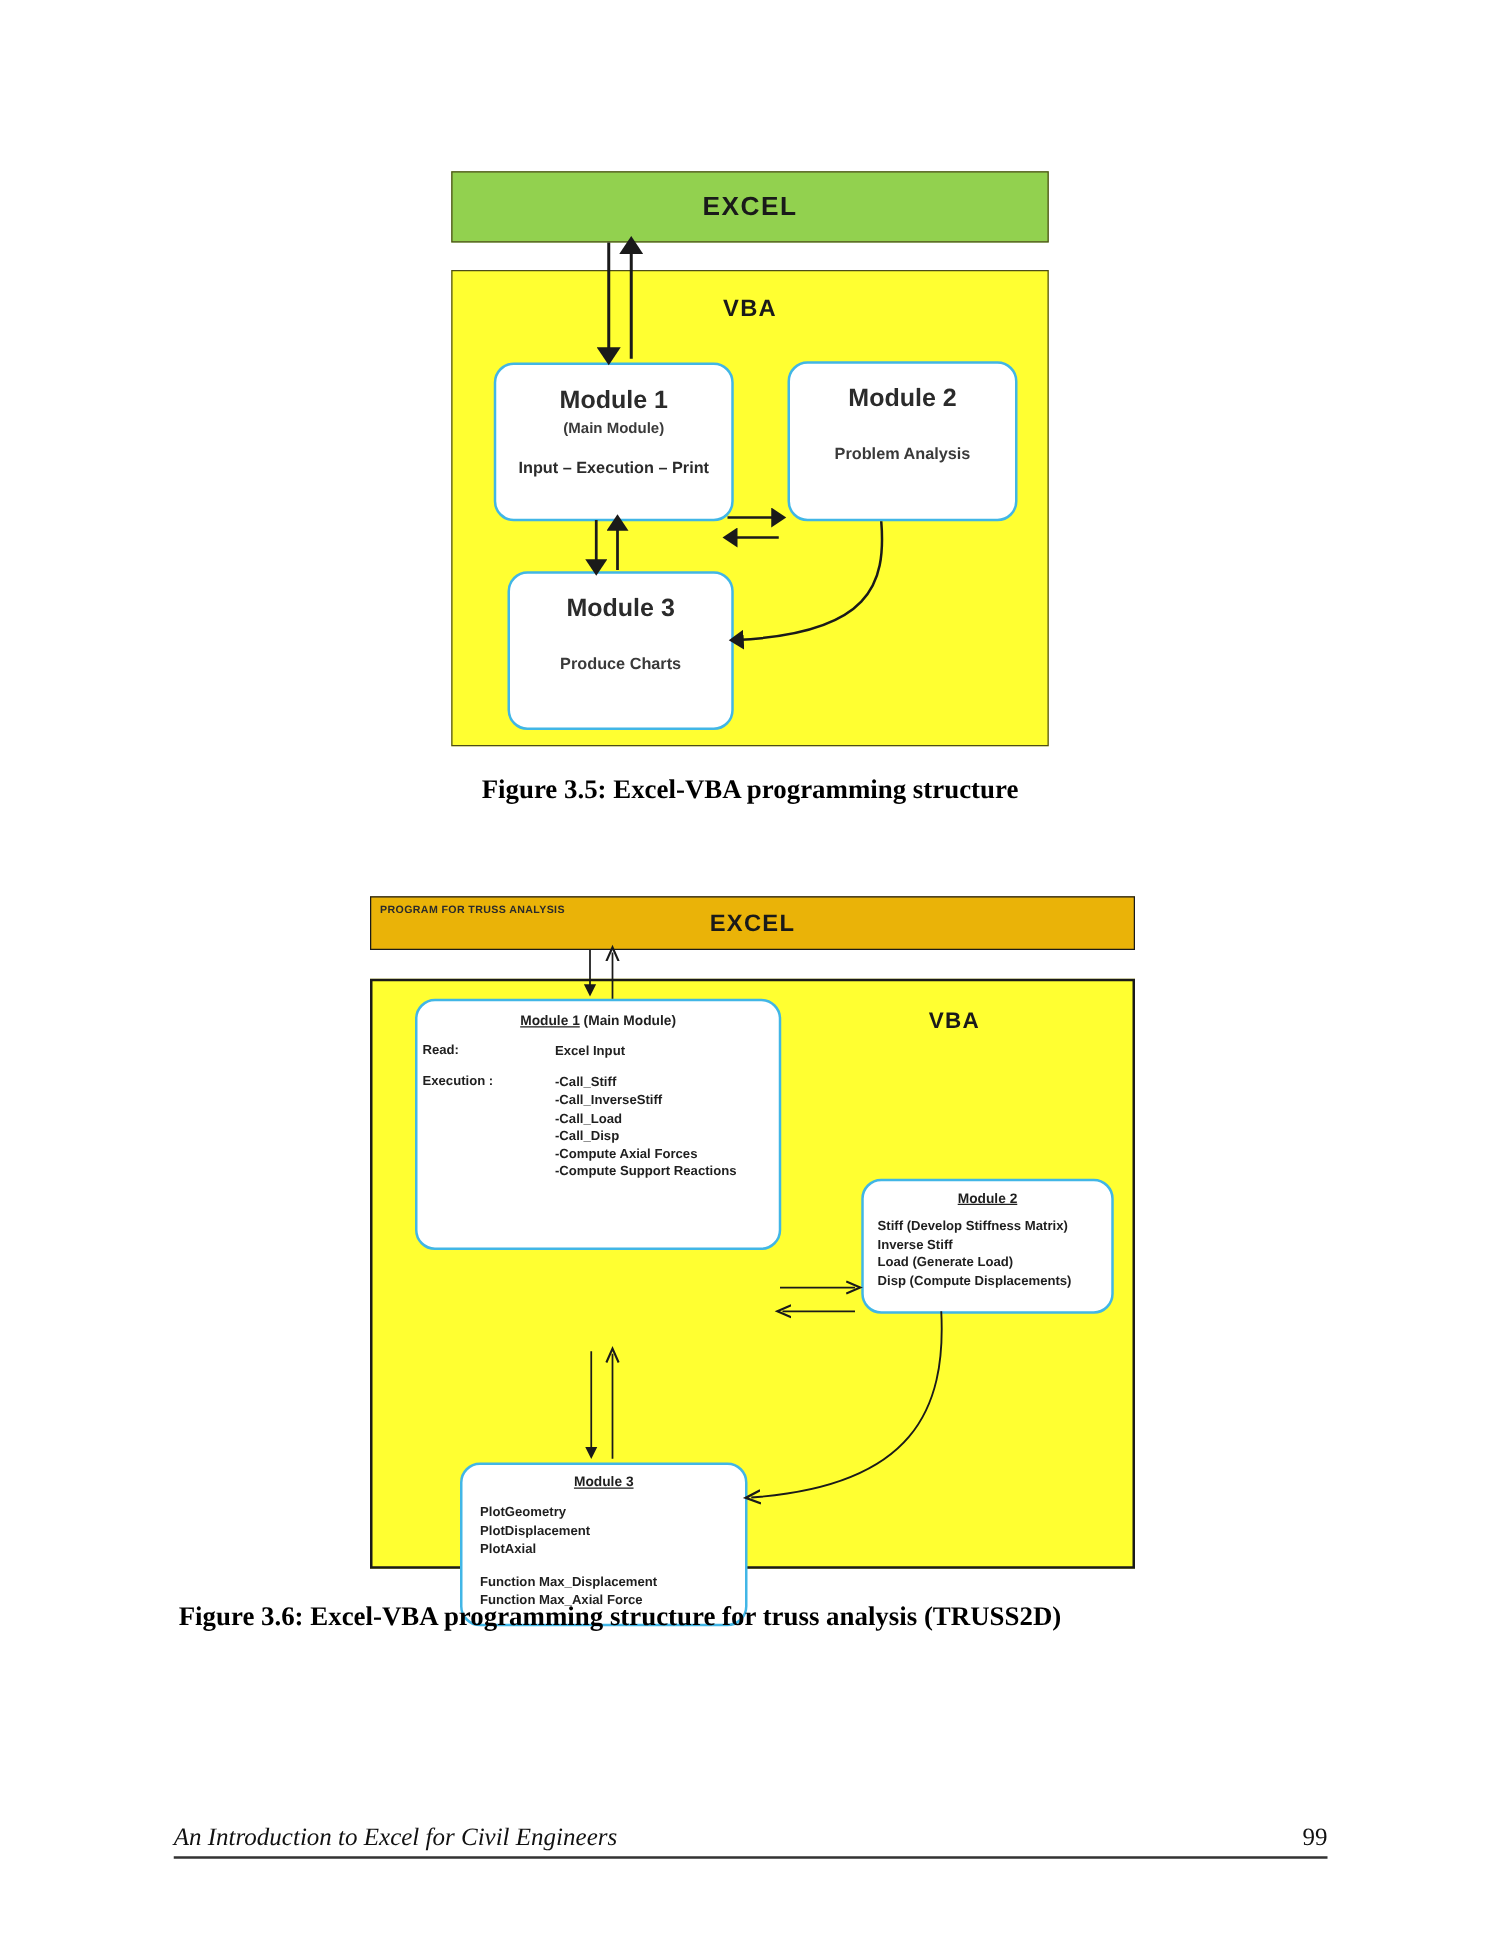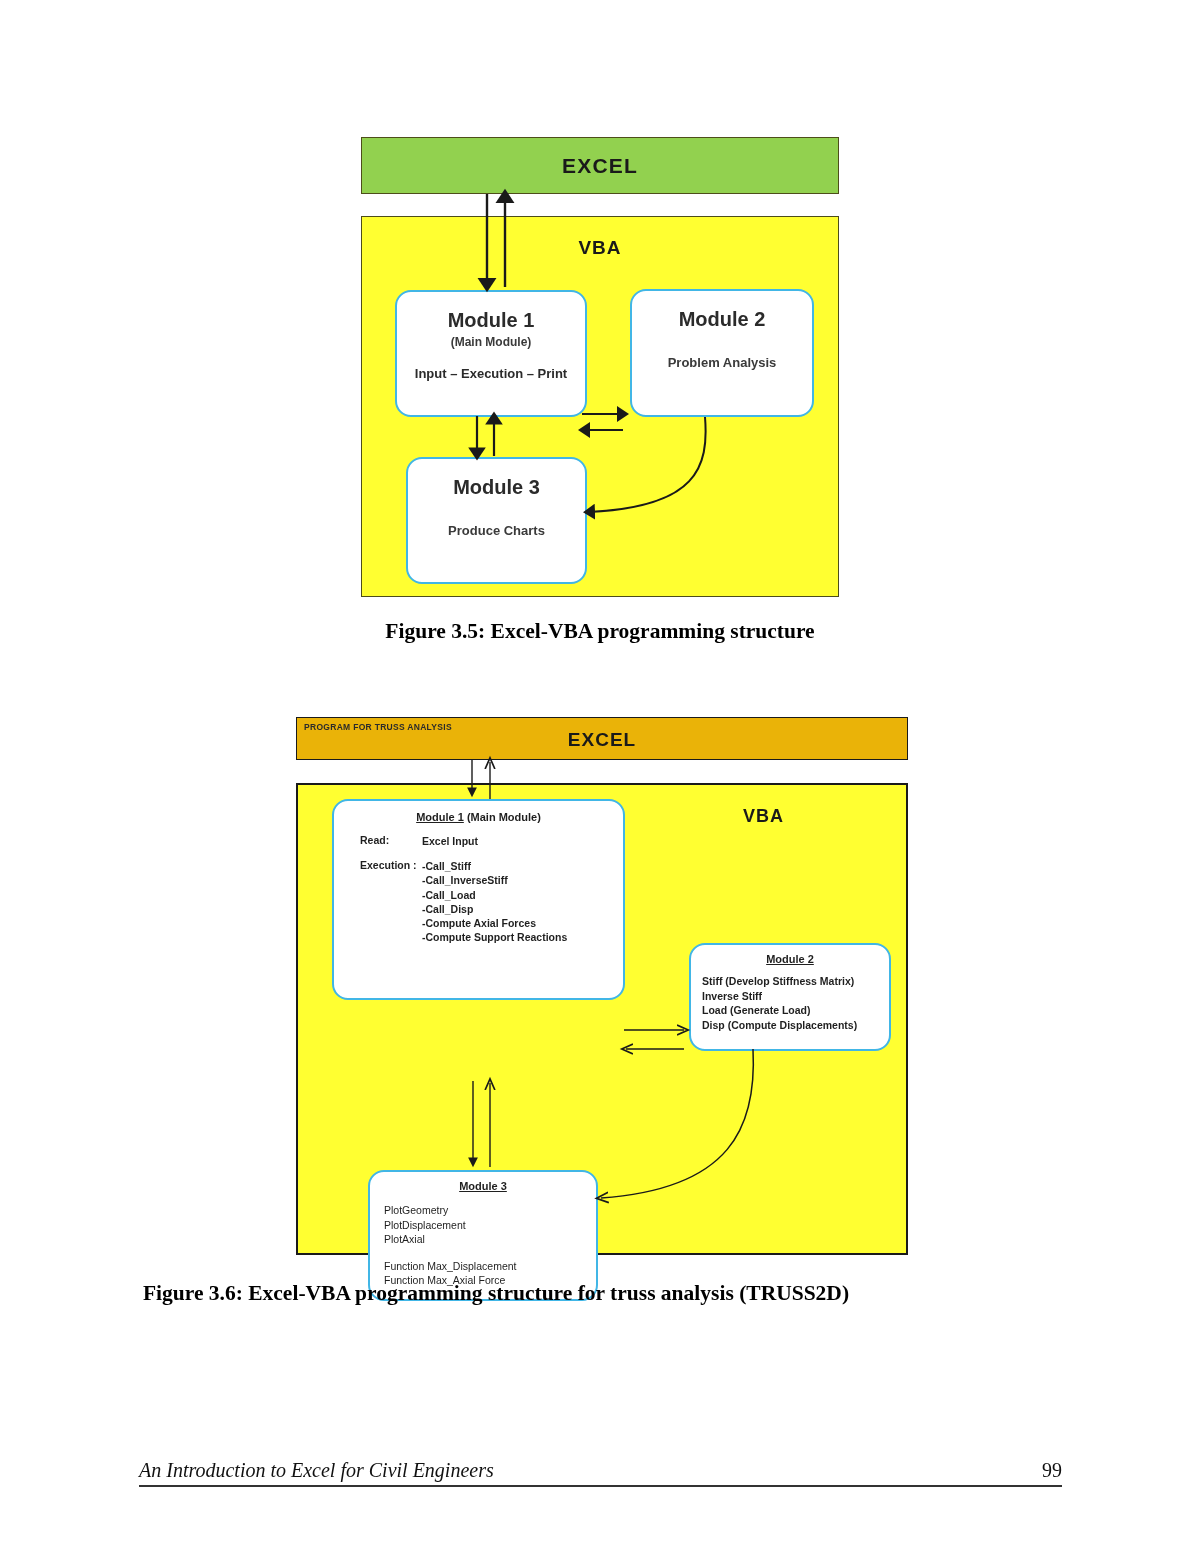--- a/index.html
+++ b/index.html
@@ -159,21 +159,21 @@
   }
   #f36-m1 .hdr {
     text-align: center;
     margin-top: 10px;
     font-family: "Liberation Sans", sans-serif;
     font-weight: bold;
     font-size: 11px;
     color: #1f1f1f;
   }
   #f36-m1 .hdr .u { text-decoration: underline; }
-  .m1row { display: flex; margin-top: 11px; padding-left: 26px; }
+  .m1row { display: flex; margin-top: 11px; padding-left: 4px; gap: 44px; }
   .m1row .k {
     width: 62px;
     flex: 0 0 62px;
     font-family: "Liberation Sans", sans-serif;
     font-weight: bold;
     font-size: 10.5px;
     color: #1f1f1f;
   }
   .m1row .v {
     font-family: "Liberation Sans", sans-serif;
@@ -214,21 +214,21 @@
     font-family: "Liberation Sans", sans-serif;
     font-weight: bold;
     font-size: 11px;
     color: #1f1f1f;
     text-decoration: underline;
   }
   #f36-m3 .body {
     margin-top: 11px;
     padding-left: 14px;
     font-family: "Liberation Sans", sans-serif;
-    font-weight: normal;
+    font-weight: bold;
     font-size: 10.5px;
     color: #1f1f1f;
     line-height: 14.5px;
   }
 
   
   .arrows {
     position: absolute;
     left: 0; top: 0;
     width: 100%; height: 100%;

